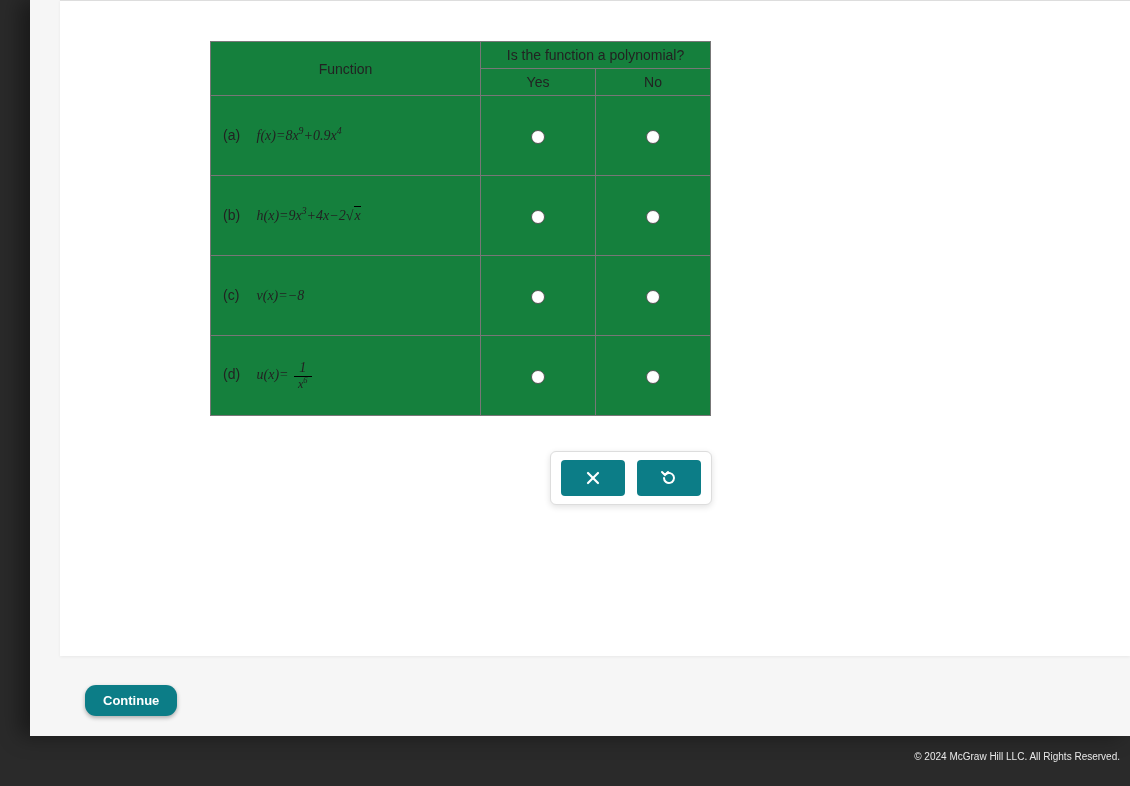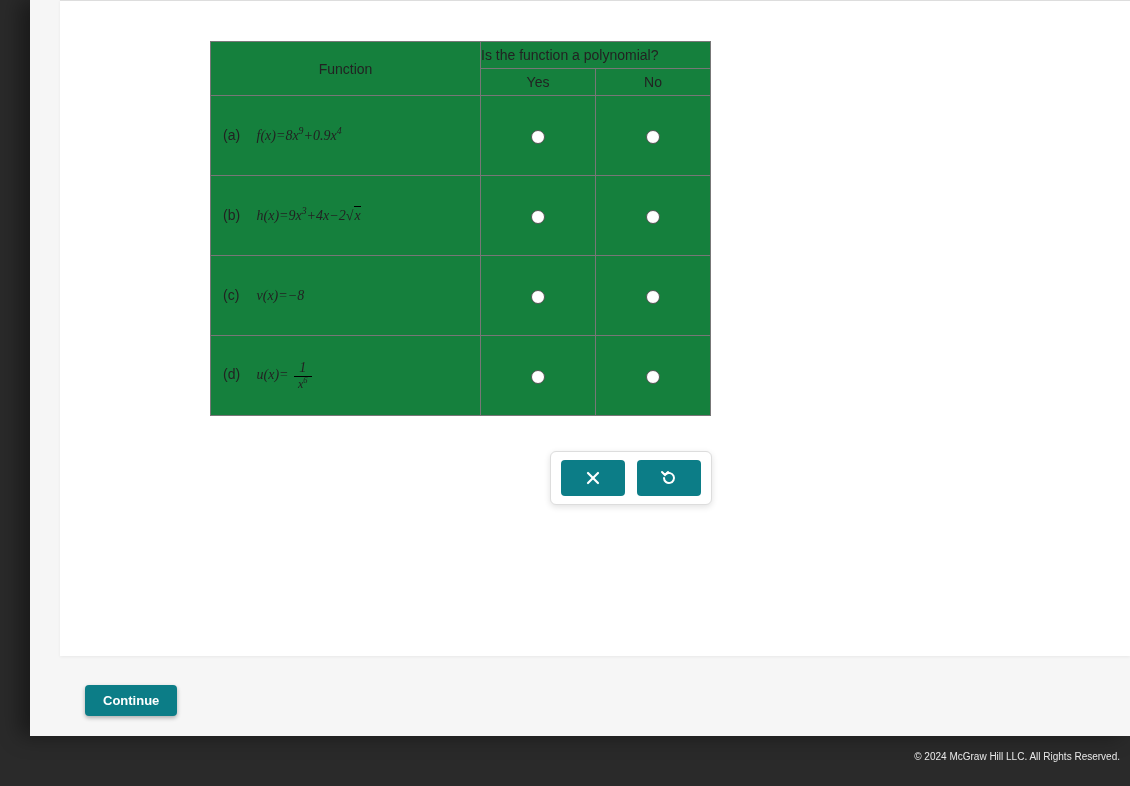--- a/index.html
+++ b/index.html
@@ -50,21 +50,21 @@
     color: #222;
   }
   .fn-header {
     width: 270px;
     height: 54px;
     text-align: center;
     vertical-align: middle;
   }
   .poly-header {
     width: 230px;
-    text-align: left;
+    text-align: center;
     height: 27px;
     padding: 4px 0;
   }
   .sub-col {
     width: 115px;
     text-align: center;
     height: 27px;
     padding: 3px 0;
   }
   .fn-cell {
@@ -153,21 +153,21 @@
   }
   .act-btn svg { stroke: #fff; }
 
   .continue-btn {
     position: absolute;
     left: 55px;
     bottom: 20px;
     background: #0c7d87;
     color: #fff;
     border: none;
-    border-radius: 4px;
+    border-radius: 11px;
     padding: 8px 18px;
     font-size: 13px;
     font-weight: 600;
     cursor: pointer;
     box-shadow: 0 2px 4px rgba(0,0,0,0.3);
   }
 
   .copyright {
     position: absolute;
     right: 10px;

